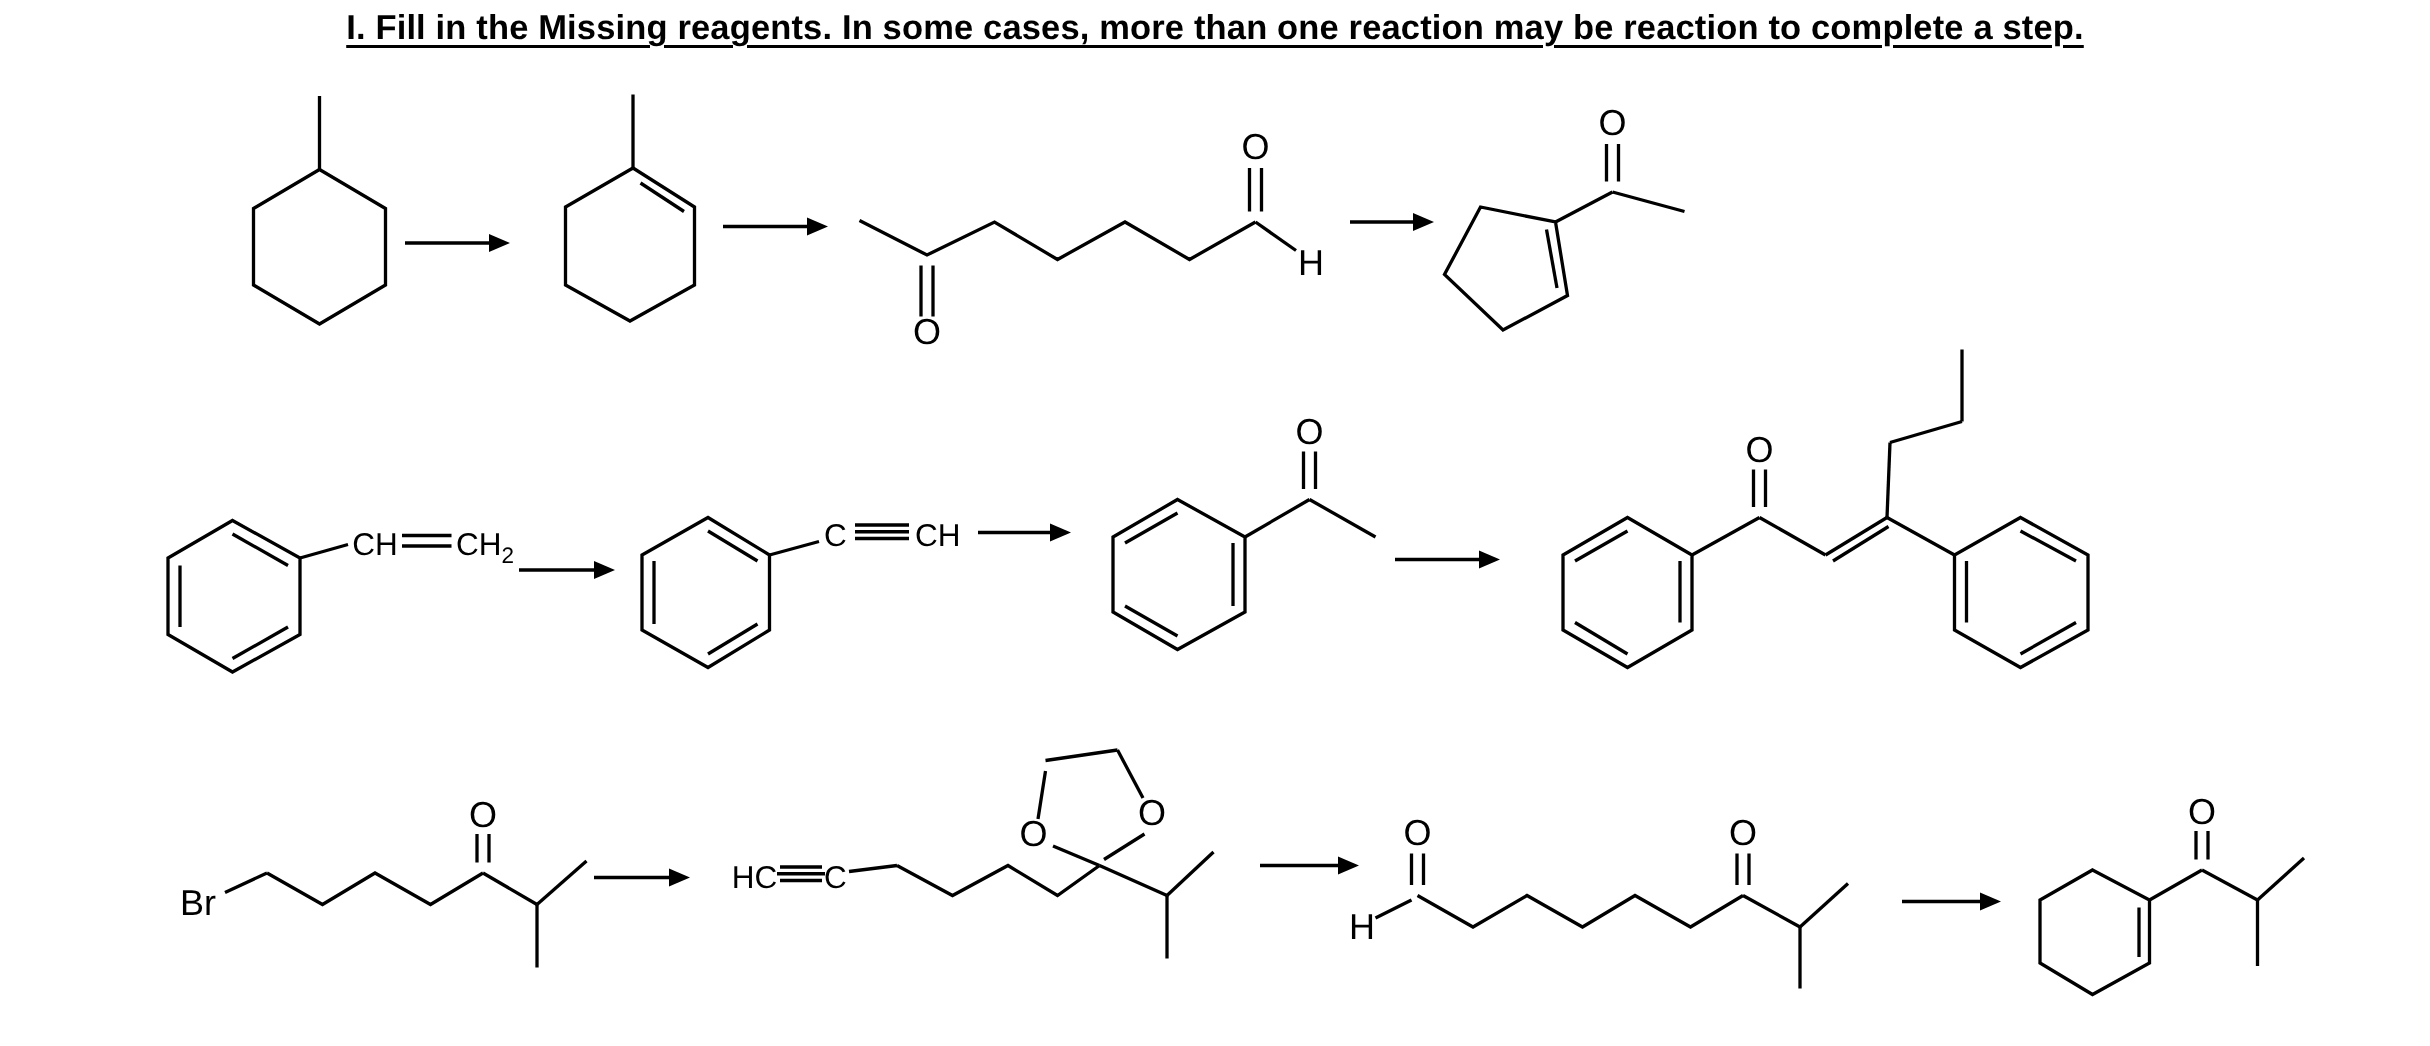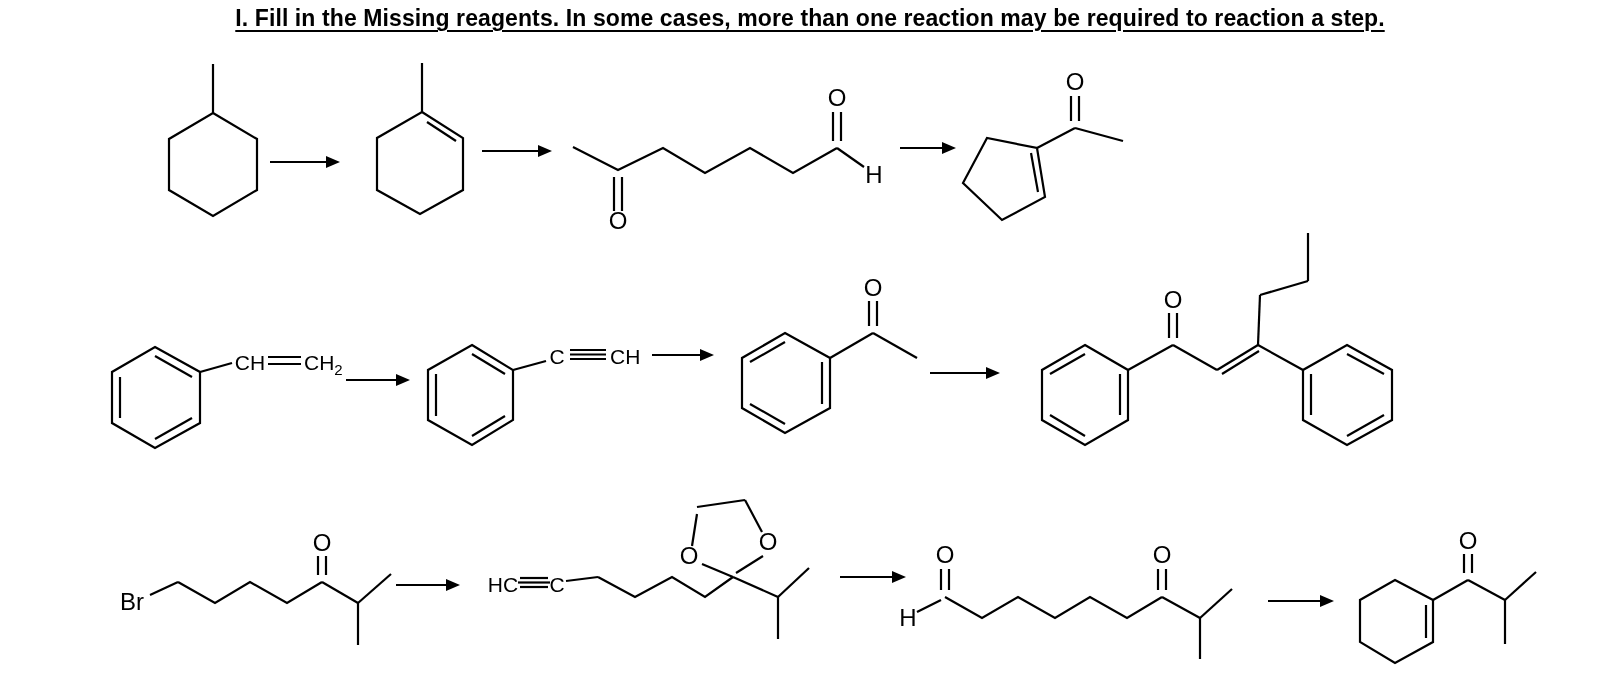--- a/index.html
+++ b/index.html
@@ -14,21 +14,21 @@
   svg text{fill:#000;stroke:none;font-family:"Liberation Sans",sans-serif;}
   .atom{font-size:24px;text-anchor:middle;}
   .grp{font-size:21px;}
   .grpm{font-size:21px;text-anchor:middle;}
   .sub{font-size:15px;}
 </style>
 </head>
 <body>
 
 <div class="page">
-  <div class="title">I. Fill in the Missing reagents. In some cases, more than one reaction may be required to reaction a step.</div>
+  <div class="title">I. Fill in the Missing reagents. In some cases, more than one reaction may be reaction to complete a step.</div>
 
   <svg width="1620" height="697" viewBox="0 0 1620 697">
 
     <g>
       <polygon points="213,113 257,139 257,190 213,216 169,190 169,139"></polygon>
       <line x1="213" y1="113" x2="213" y2="64"></line>
     </g>
 
     <g>
       <line x1="270" y1="162" x2="326" y2="162"></line>

